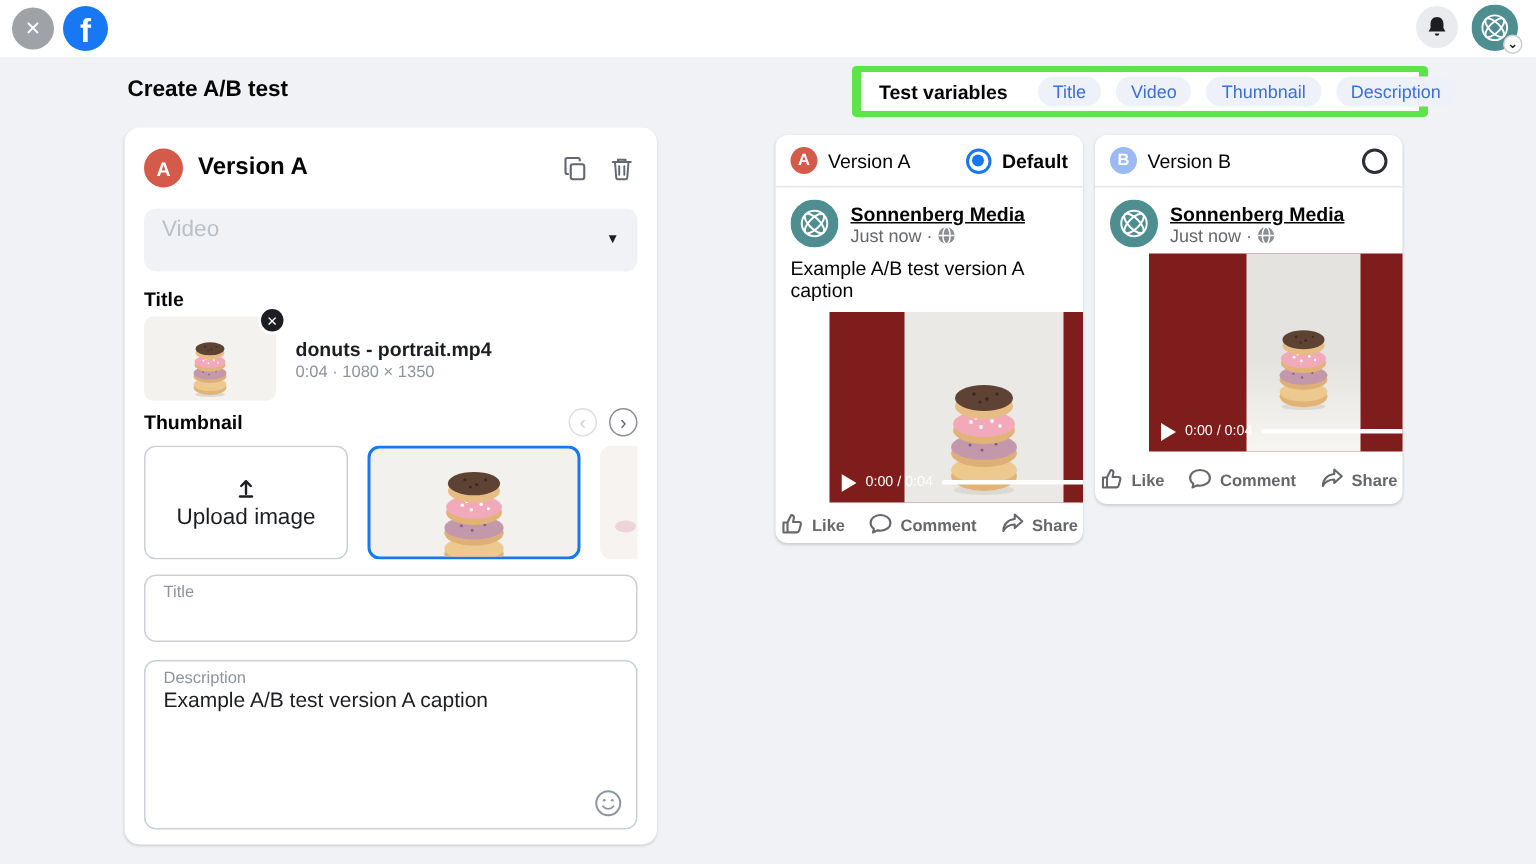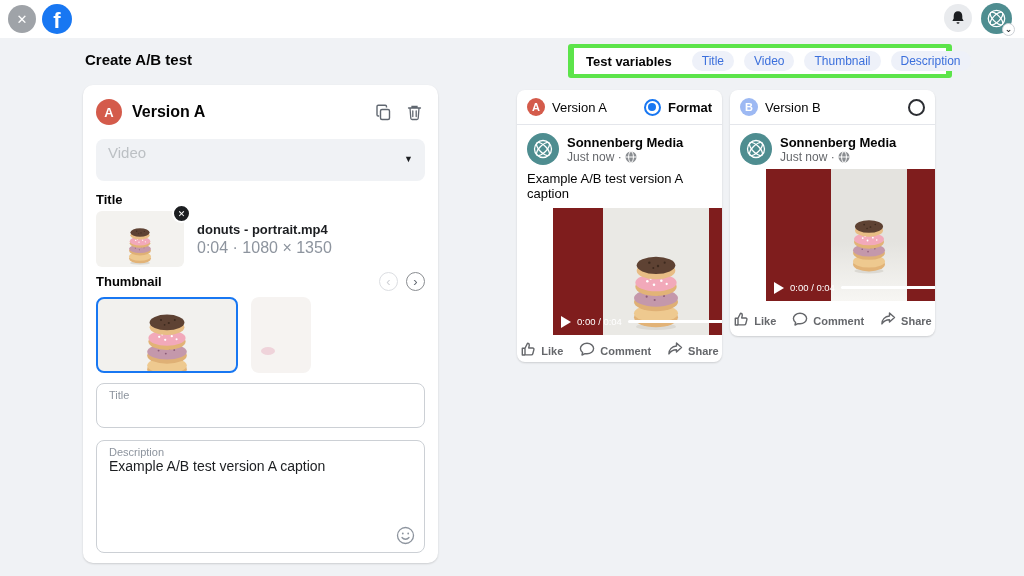--- a/index.html
+++ b/index.html
@@ -47,21 +47,21 @@
 
   .sec-h { font-size:13px; font-weight:700; color:#050505; }
   .media-h { position:absolute; left:13px; top:107px; }
   .media-row { position:absolute; left:13px; right:13px; top:126px; height:56px; display:flex; gap:13px; align-items:center; }
   .media-thumb { position:relative; width:88px; height:56px; background:#f3f2ef; border-radius:6px; flex:none; cursor:pointer; }
   .media-thumb svg.donut { position:absolute; left:50%; bottom:1px; transform:translateX(-50%); height:53px; }
   .remove-btn { position:absolute; top:-7px; right:-7px; width:19px; height:19px; border-radius:50%;
                 background:#1c1e21; color:#fff; border:2px solid #fff; font-size:9px; line-height:14px;
                 text-align:center; cursor:pointer; padding:0; }
   .fname { font-size:13px; font-weight:600; color:#1c1e21; }
-  .fmeta { font-size:16px; color:#8d949e; margin-top:2px; }
+  .fmeta { font-size:11px; color:#8d949e; margin-top:2px; }
 
   .thumb-head { position:absolute; left:13px; right:13px; top:187px; display:flex; align-items:center; gap:8px; }
   .nav-circle { width:19px; height:19px; border-radius:50%; background:#fff; border:1px solid #8a8d91;
                 color:#606770; font-size:13px; line-height:15px; text-align:center; cursor:pointer; padding:0; }
   .nav-circle.disabled { border-color:#dcdee2; color:#d0d2d6; cursor:default; }
 
   .thumb-row { position:absolute; left:13px; top:212px; width:329px; height:76px; display:flex; gap:13px; overflow:hidden; }
   .upload-box { width:136px; height:76px; flex:none; background:#fff; border:1px solid #ccd0d5; border-radius:8px;
                 display:flex; flex-direction:column; align-items:center; justify-content:center; gap:3px;
                 font-size:15px; color:#1c1e21; cursor:pointer; font-family:inherit; }
@@ -95,21 +95,21 @@
   .card-b { left:730px; top:52px; height:246px; }
   .pc-head { height:35px; flex:none; display:flex; align-items:center; gap:7px; padding:0 10px; border-bottom:1px solid #e4e6eb; }
   .pc-name { font-size:13px; color:#050505; }
   .radio { width:17px; height:17px; border-radius:50%; position:relative; cursor:pointer; flex:none; }
   .radio.checked { border:2px solid #1877f2; }
   .radio.checked::after { content:""; position:absolute; left:50%; top:50%; transform:translate(-50%,-50%);
                           width:8px; height:8px; border-radius:50%; background:#1877f2; }
   .radio.unchecked { border:2px solid #2c2e33; }
   .default-lbl { font-size:13px; font-weight:700; color:#050505; }
   .post-head { display:flex; gap:8px; padding:8px 10px 4px; align-items:center; }
-  .pg-name { font-size:13px; font-weight:700; color:#050505; }
+  .pg-name { font-size:13px; font-weight:700; color:#050505;text-decoration:underline; }
   .pg-time { font-size:12px; color:#65676b; display:flex; align-items:center; gap:3px; }
   .pc-caption { font-size:13px; color:#050505; padding:2px 10px 7px; }
   .video { position:relative; background:#7f1d1d; width:100%; flex:none;margin-left:36px; }
   .card-a .video { height:127px; }
   .card-b .video { height:132px; }
   .strip { position:absolute; top:0; bottom:0; left:50%; transform:translateX(-50%); }
   .card-a .strip { width:106px; background:#eae9e5; }
   .card-b .strip { width:76px; background:linear-gradient(180deg,#e4e3df 55%,#f7f6f3); }
   .strip svg.donut { position:absolute; left:50%; transform:translateX(-50%); }
   .card-a .strip svg.donut { width:80px; bottom:2px; }
@@ -252,20 +252,27 @@
         <span class="spacer"></span>
         <button class="nav-circle disabled">
           <span>‹</span>
         </button>
         <button class="nav-circle">
           <span>›</span>
         </button>
       </div>
 
       <div class="thumb-row">
+        <button class="upload-box">
+          <svg width="16" height="16" viewBox="0 0 16 16">
+            <path d="M8 12.2V4M4.8 7L8 3.8 11.2 7" fill="none" stroke="#1c1e21" stroke-width="1.6" stroke-linecap="round" stroke-linejoin="round"></path>
+            <path d="M4 14h8" stroke="#1c1e21" stroke-width="1.6" stroke-linecap="round"></path>
+          </svg>
+          <span>Upload image</span>
+        </button>
         <div class="thumb-sel">
           <svg class="donut" viewBox="0 0 120 160">
               <use href="#donut-stack"></use>
             </svg>
         </div>
         <div class="thumb-partial">
             <i></i>
           </div>
       </div>
 
@@ -301,21 +308,21 @@
         <span class="pill">Description</span>
       </div>
     </div>
 
     <section class="preview-card card-a">
       <div class="pc-head">
         <span class="badge sm badge-a">A</span>
         <span class="pc-name">Version A</span>
         <span class="spacer"></span>
         <span class="radio checked"></span>
-        <span class="default-lbl">Format</span>
+        <span class="default-lbl">Default</span>
       </div>
       <div class="post-head">
         <svg width="32" height="32" viewBox="0 0 32 32">
             <use href="#brand-logo"></use>
           </svg>
         <div>
           <div class="pg-name">Sonnenberg Media</div>
           <div class="pg-time">
             <span>Just now ·</span>
             <svg width="12" height="12" viewBox="0 0 12 12">

